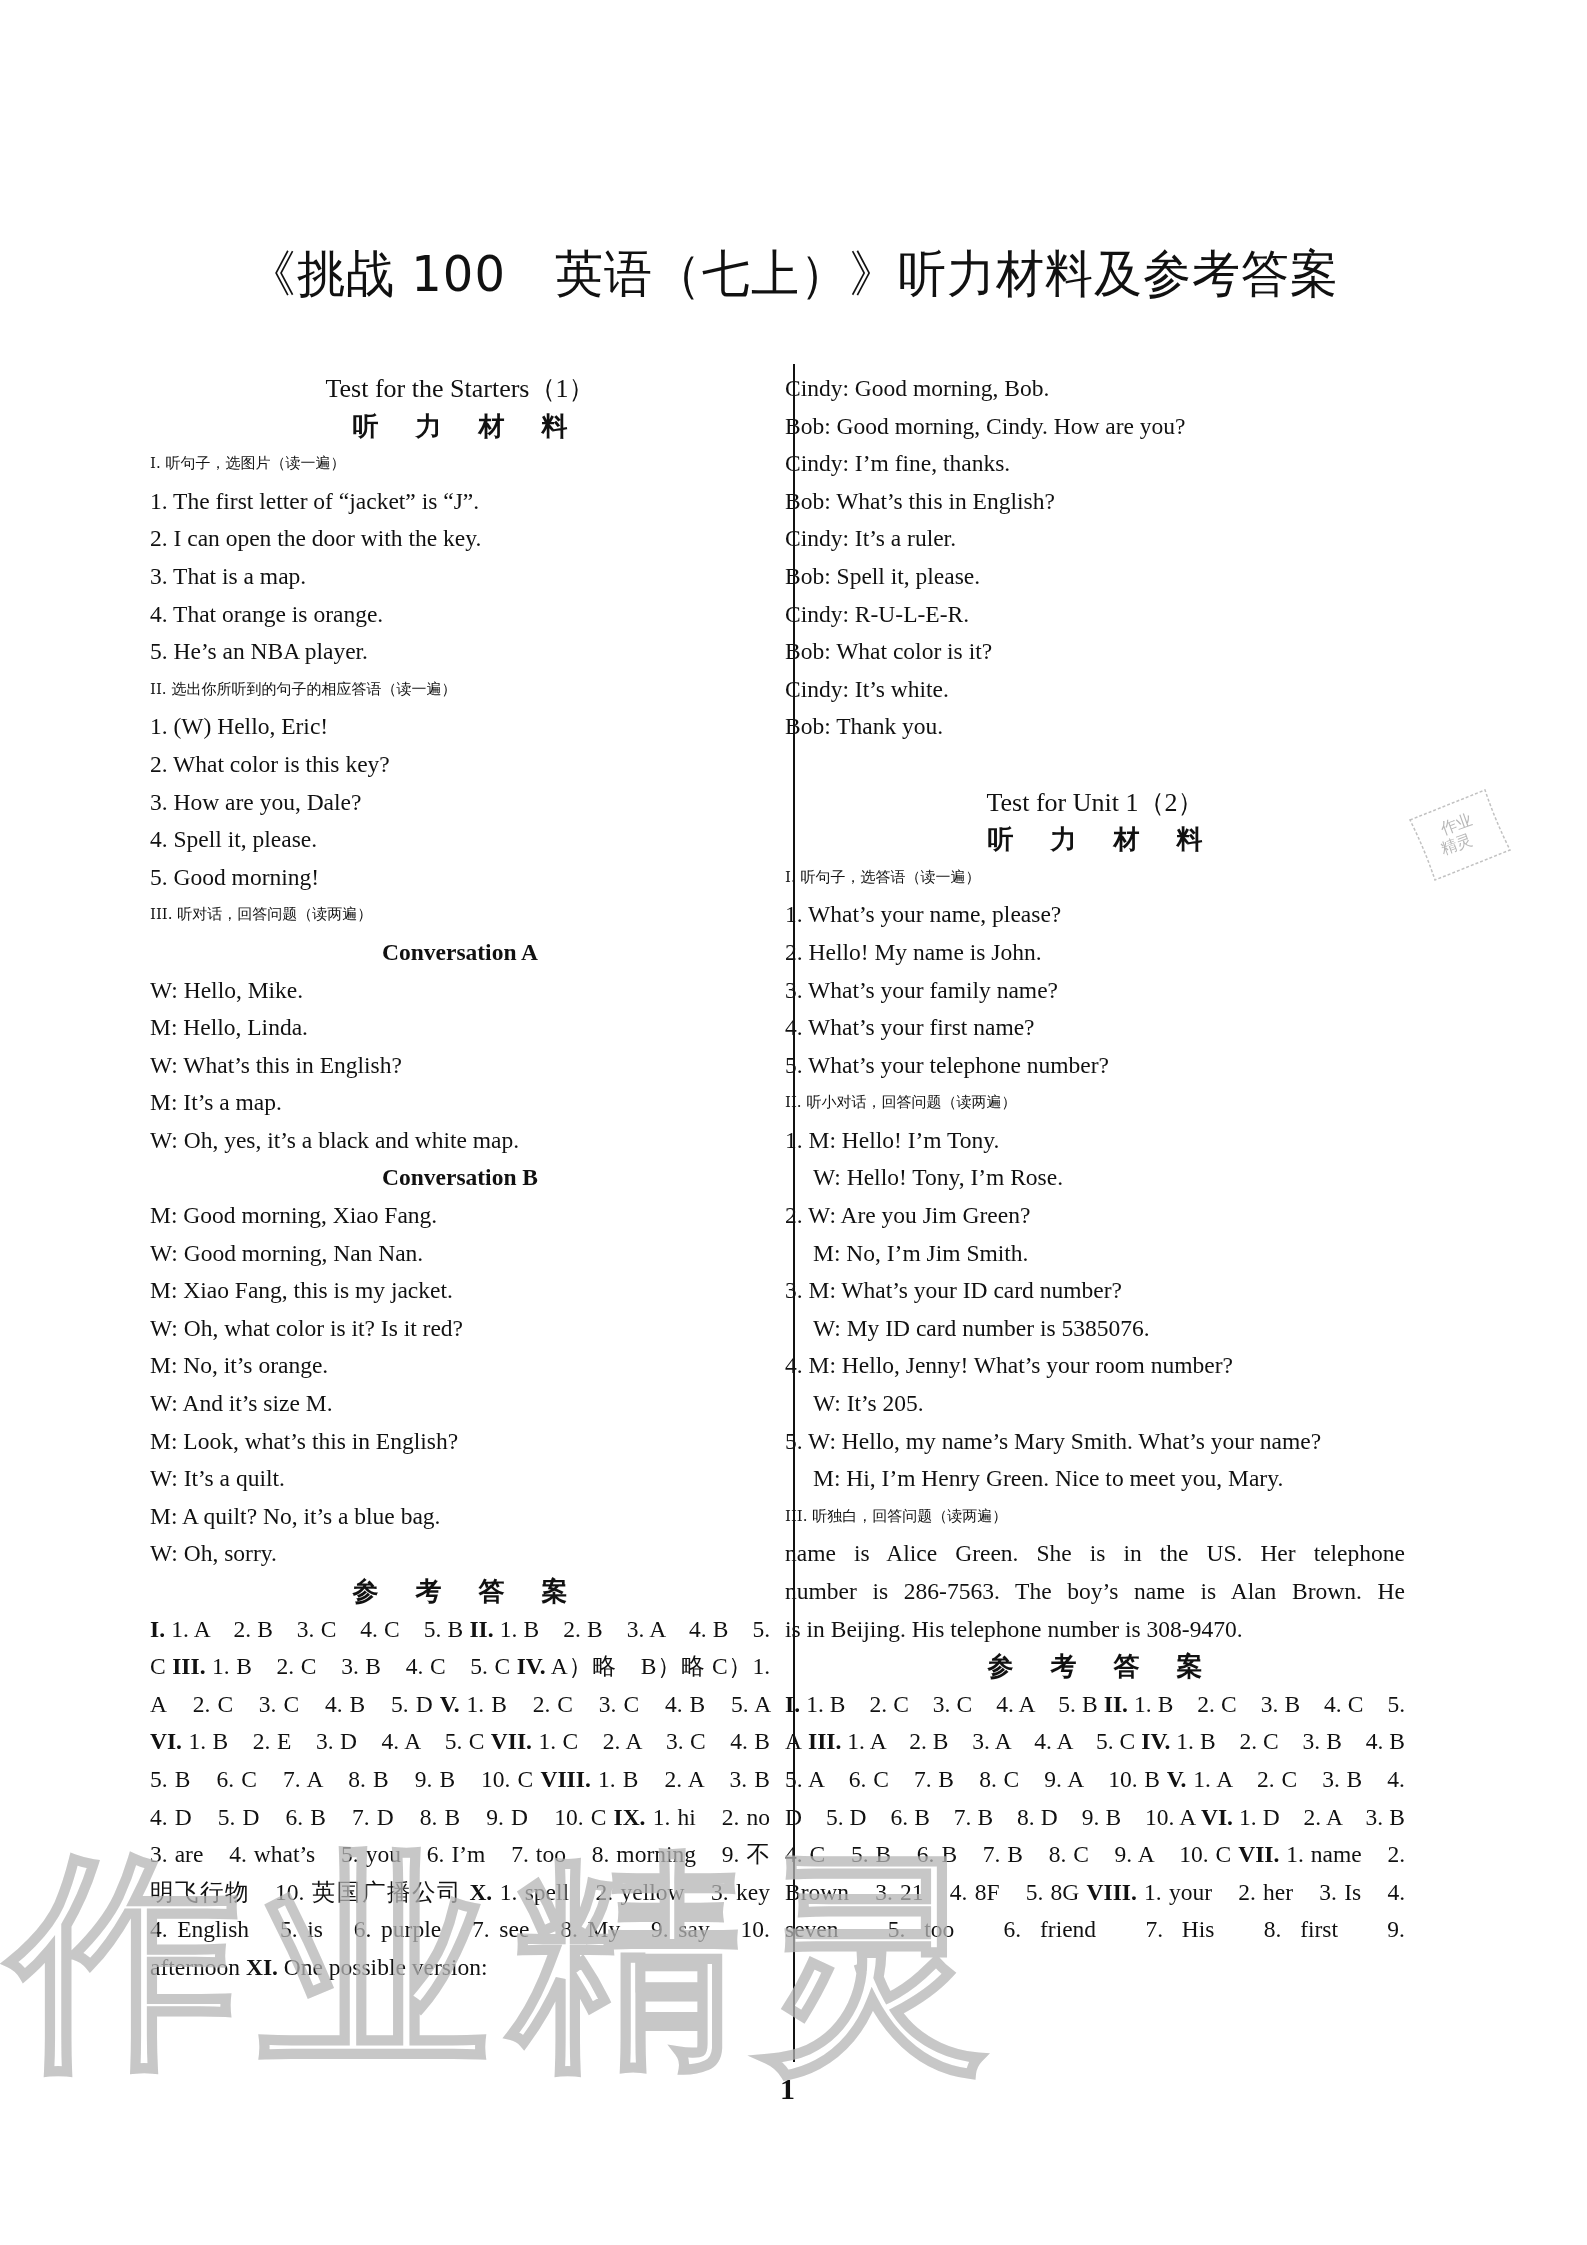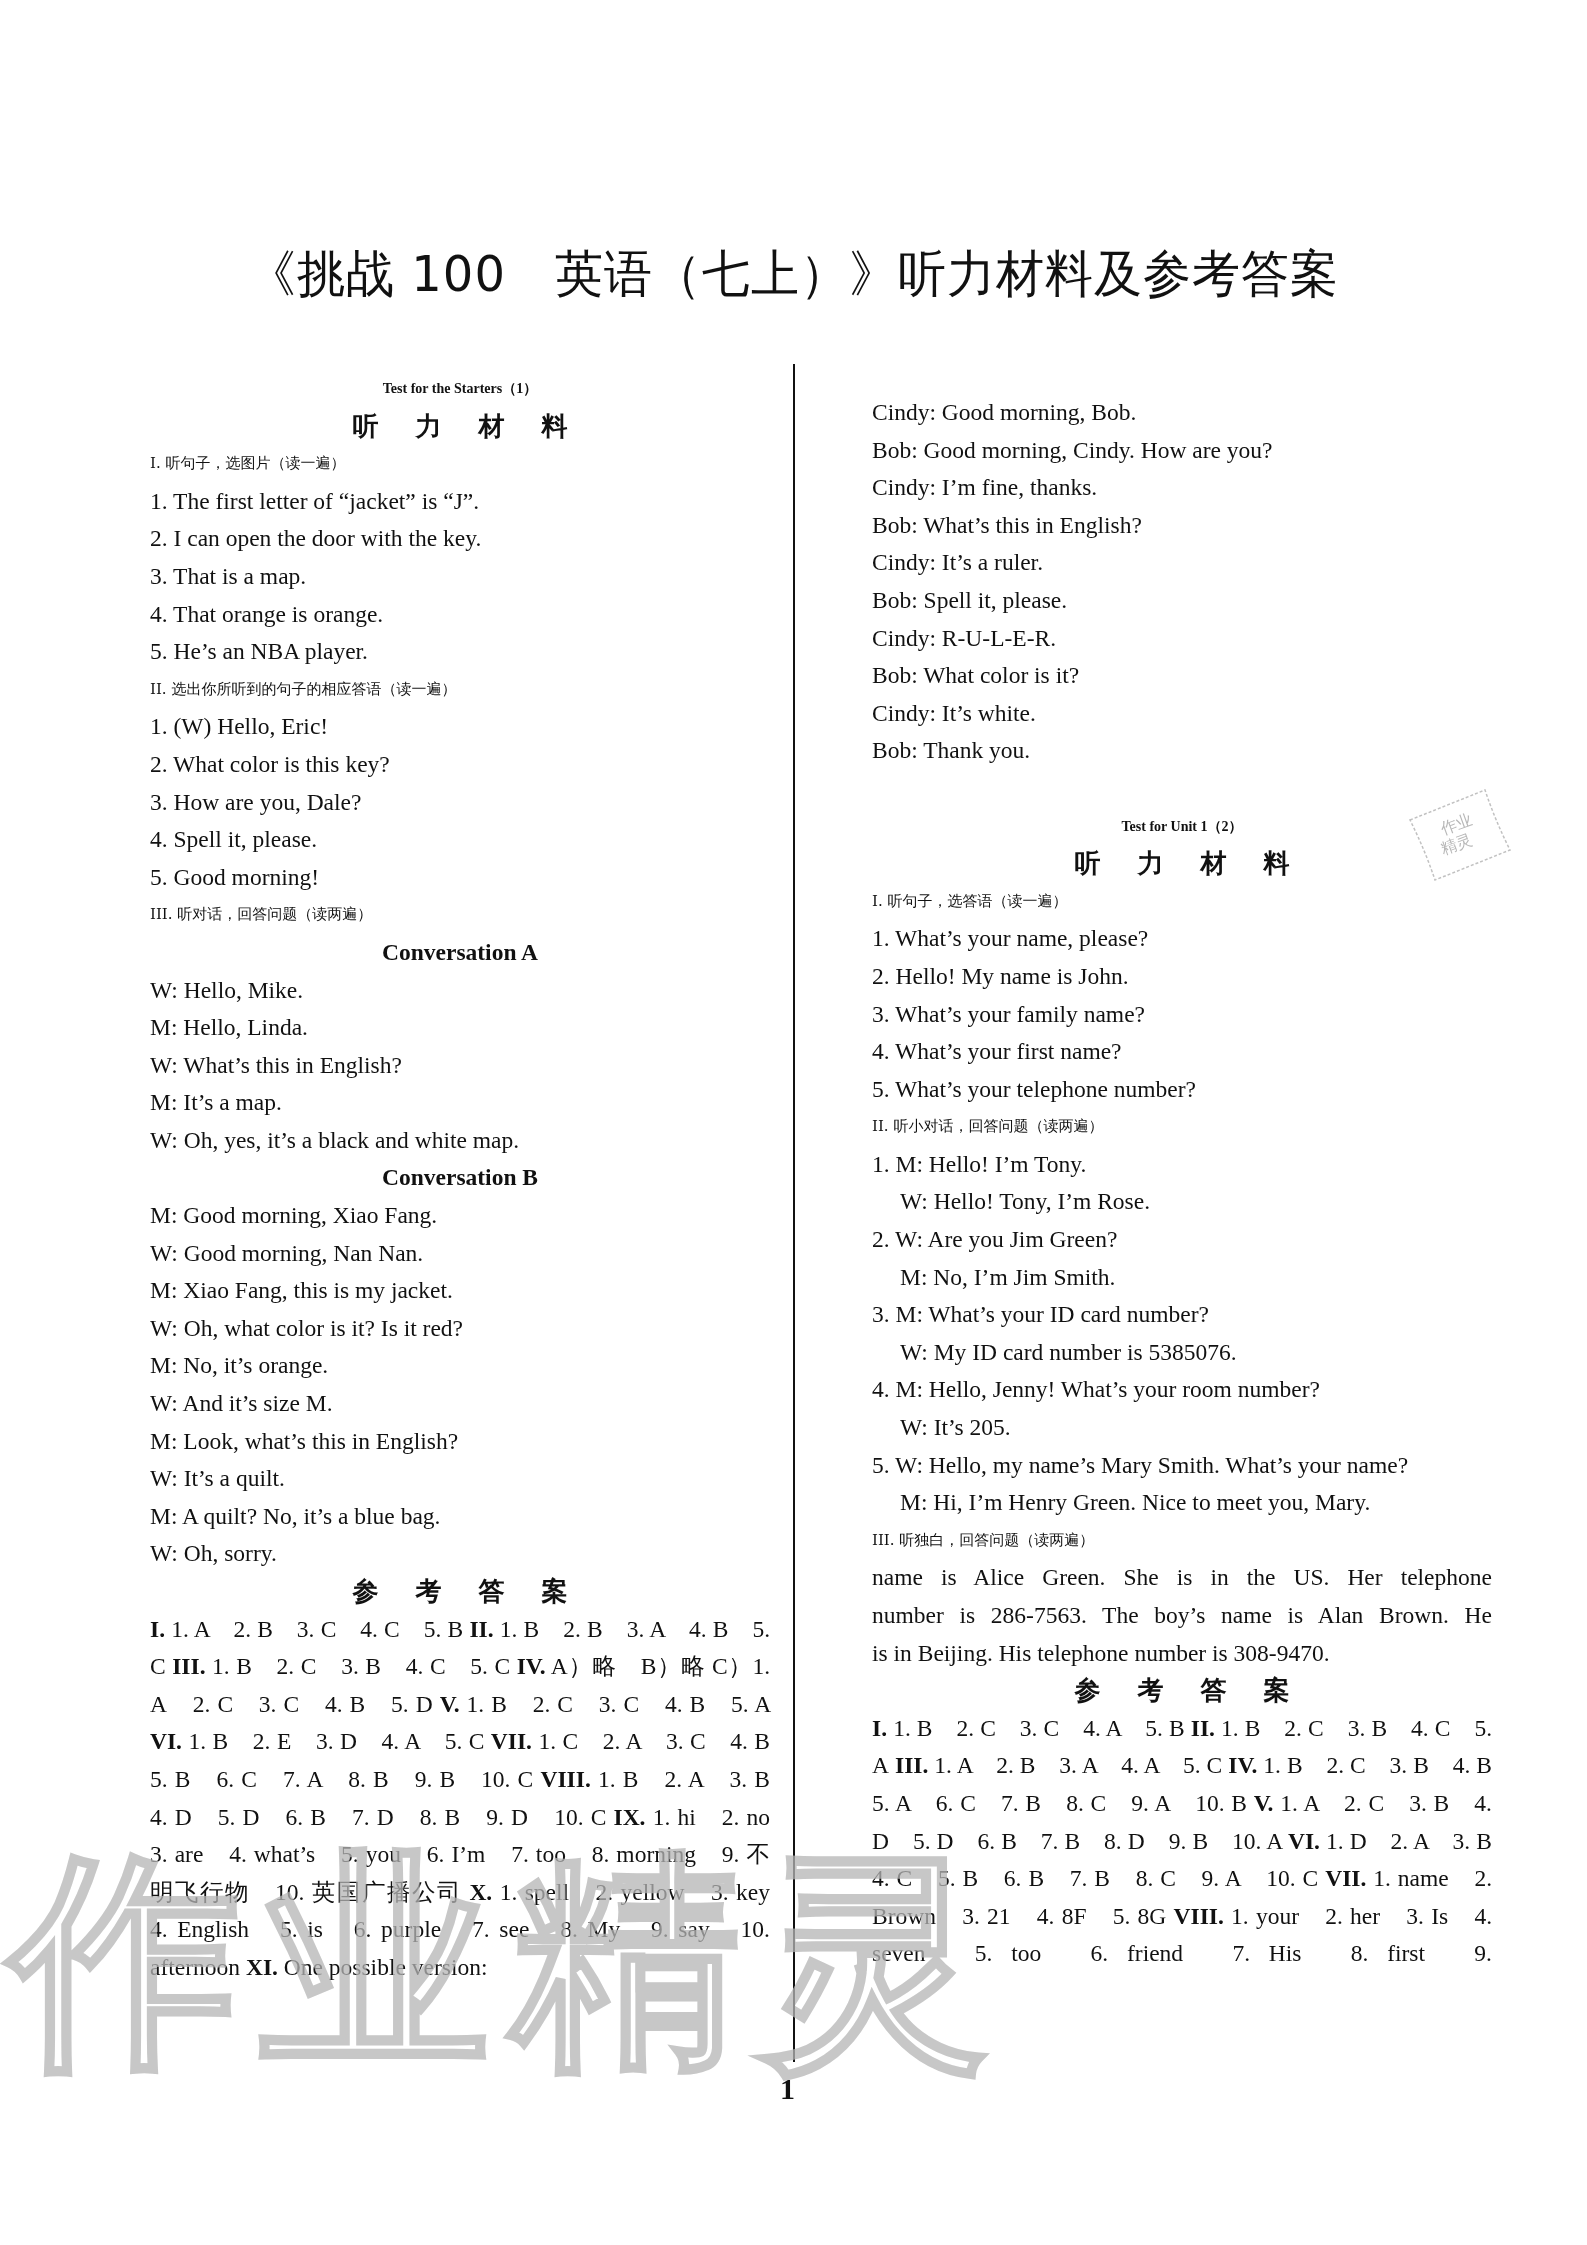--- a/index.html
+++ b/index.html
@@ -3,26 +3,26 @@
 <meta charset="utf-8">
 <style>
   html, body { margin: 0; padding: 0; background: #ffffff; }
   body { width: 1587px; height: 2245px; position: relative; overflow: hidden;
          font-family: "Liberation Serif", "DejaVu Serif", serif; color: #111; }
   .title { position: absolute; top: 242px; left: 0; width: 1587px; text-align: center;
            font-family: "DejaVu Sans", sans-serif; font-size: 48px; font-weight: 500;
            letter-spacing: 1px; color: #111; transform: scaleY(1.05); }
   .col { position: absolute; top: 370px; font-size: 23.5px; line-height: 37.6px; }
   .col.left { left: 150px; width: 620px; }
-  .col.right { left: 872px; width: 620px; margin-top: 24px; }
+  .col.right { left: 785px; width: 620px; }
   .divider { position: absolute; left: 793px; top: 364px; width: 2px; height: 1698px; background: #111; }
   .line { white-space: nowrap; height: 37.6px; }
   .center { text-align: center; }
   .bold { font-weight: bold; }
-  .head-en { font-weight: bold; font-size: 14px; text-align: center; }
+  .head-en { font-weight: normal; font-size: 26px; text-align: center; }
   .head-cn { font-family: "DejaVu Sans", sans-serif; font-size: 26px; letter-spacing: 14px; font-weight: bold; padding-left: 14px; }
   .cn { font-family: "DejaVu Serif", serif; font-size: 15px; }
   .indent { padding-left: 28px; }
   .para-first { text-indent: 50px; }
   .justify { text-align: justify; text-align-last: justify; white-space: normal; }
   .justify.last { text-align-last: left; }
   .gap { height: 37.6px; }
   .ans b { font-weight: bold; }
   .page-num { position: absolute; left: 780px; top: 2072px; font-size: 30px; font-weight: bold; }
   .watermark { position: absolute; left: 10px; top: 1810px; font-family: "DejaVu Sans", sans-serif;

